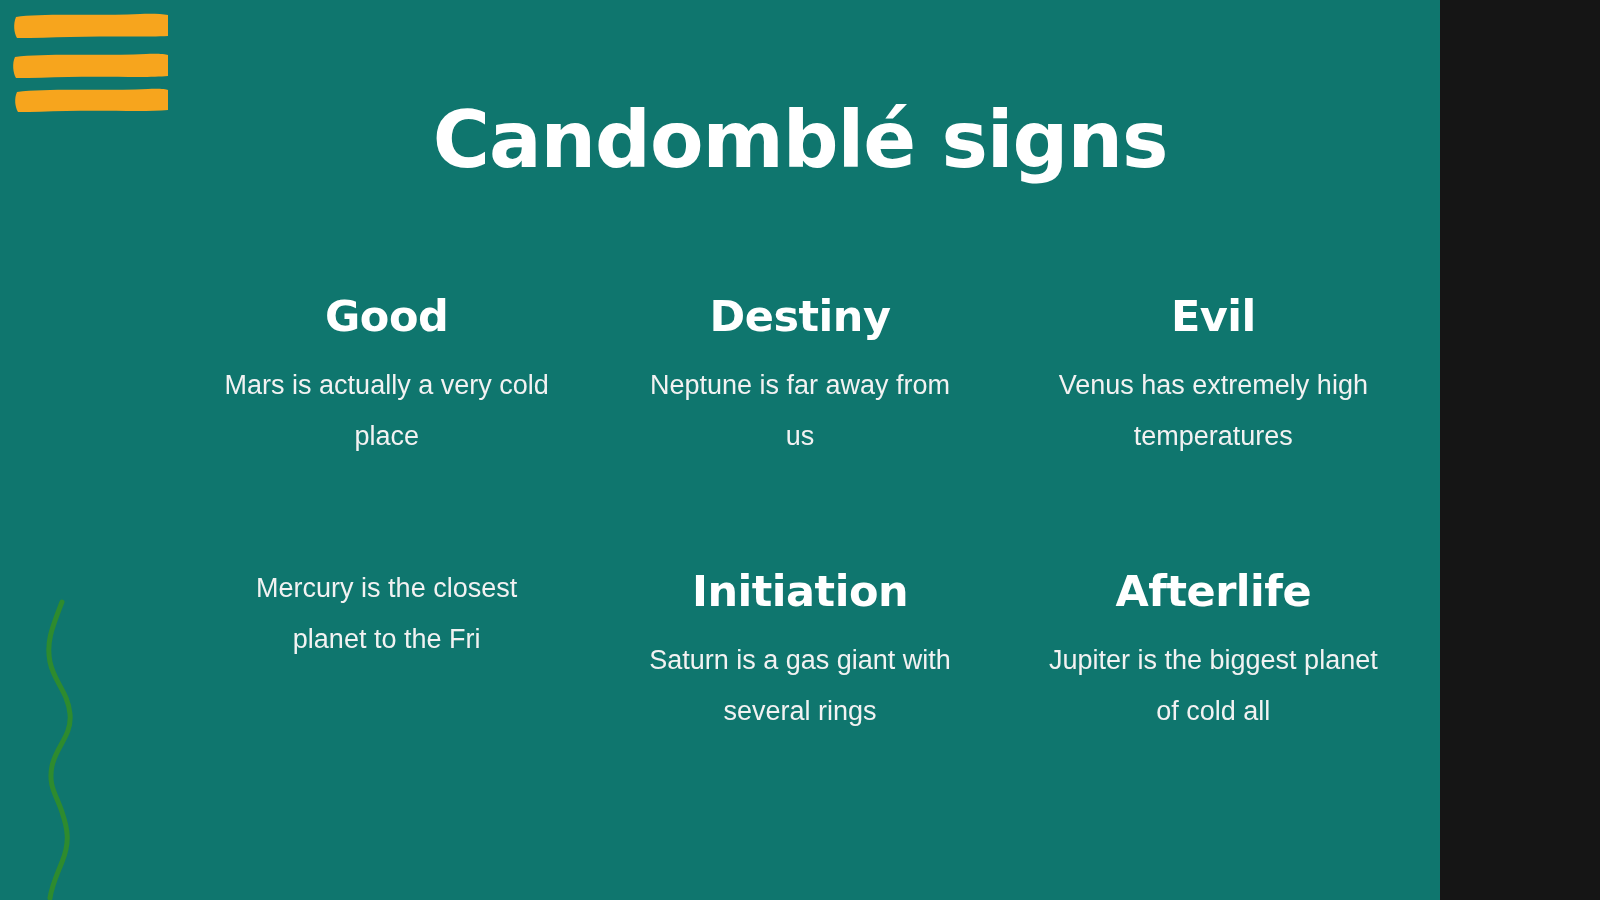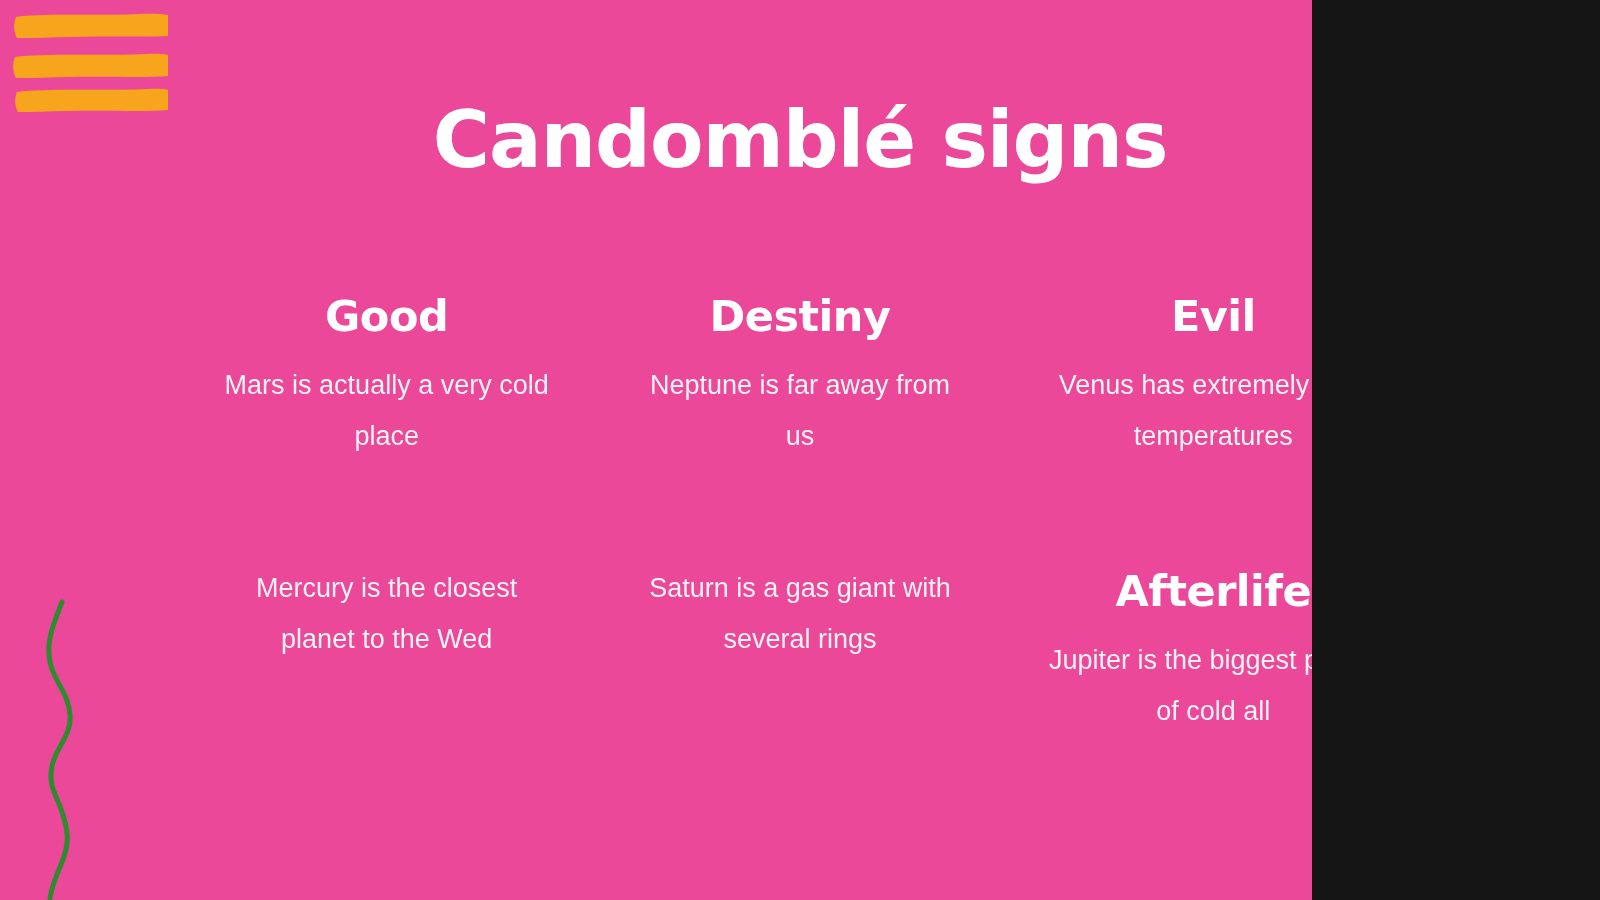--- a/index.html
+++ b/index.html
@@ -10,23 +10,23 @@
   body {
     width: 1600px;
     height: 900px;
     overflow: hidden;
     background: #151515;
     font-family: "Liberation Sans", sans-serif;
   }
 
   .slide {
     position: relative;
-    width: 1312px;
+    width: 1440px;
     height: 900px;
-    background: #ec4899;
+    background: #0f766e;
     overflow: hidden;
   }
 
   
   .deco-orange {
     position: absolute;
     left: 0px;
     top: 0px;
     width: 200px;
     height: 130px;
@@ -138,24 +138,25 @@
       <div class="card-title">Destiny</div>
       <div class="card-body">Neptune is far away from us</div>
     </div>
 
     <div class="card">
       <div class="card-title">Evil</div>
       <div class="card-body">Venus has extremely high temperatures</div>
     </div>
 
     <div class="card">
-      <div class="card-body">Mercury is the closest planet to the Wed</div>
+      <div class="card-body">Mercury is the closest planet to the Fri</div>
     </div>
 
     <div class="card">
+      <div class="card-title">Initiation</div>
       <div class="card-body">Saturn is a gas giant with several rings</div>
     </div>
 
     <div class="card">
       <div class="card-title">Afterlife</div>
       <div class="card-body">Jupiter is the biggest planet of cold all</div>
     </div>
 
   </div>
 

